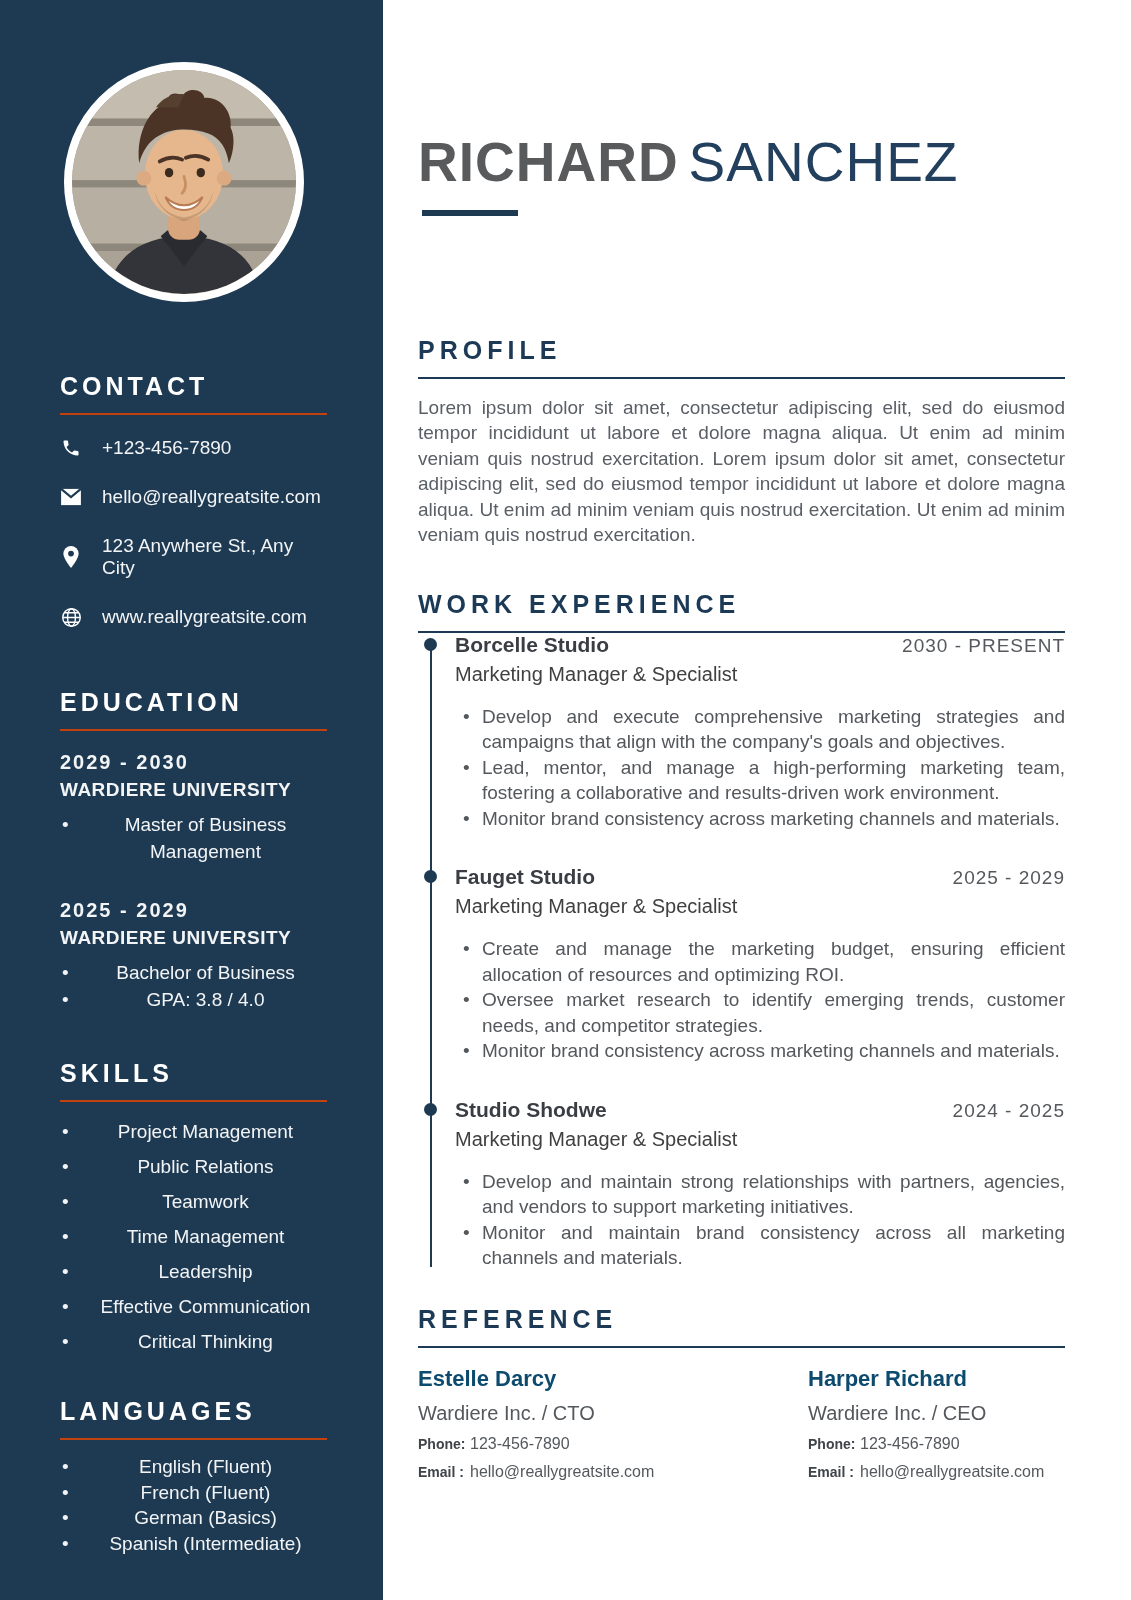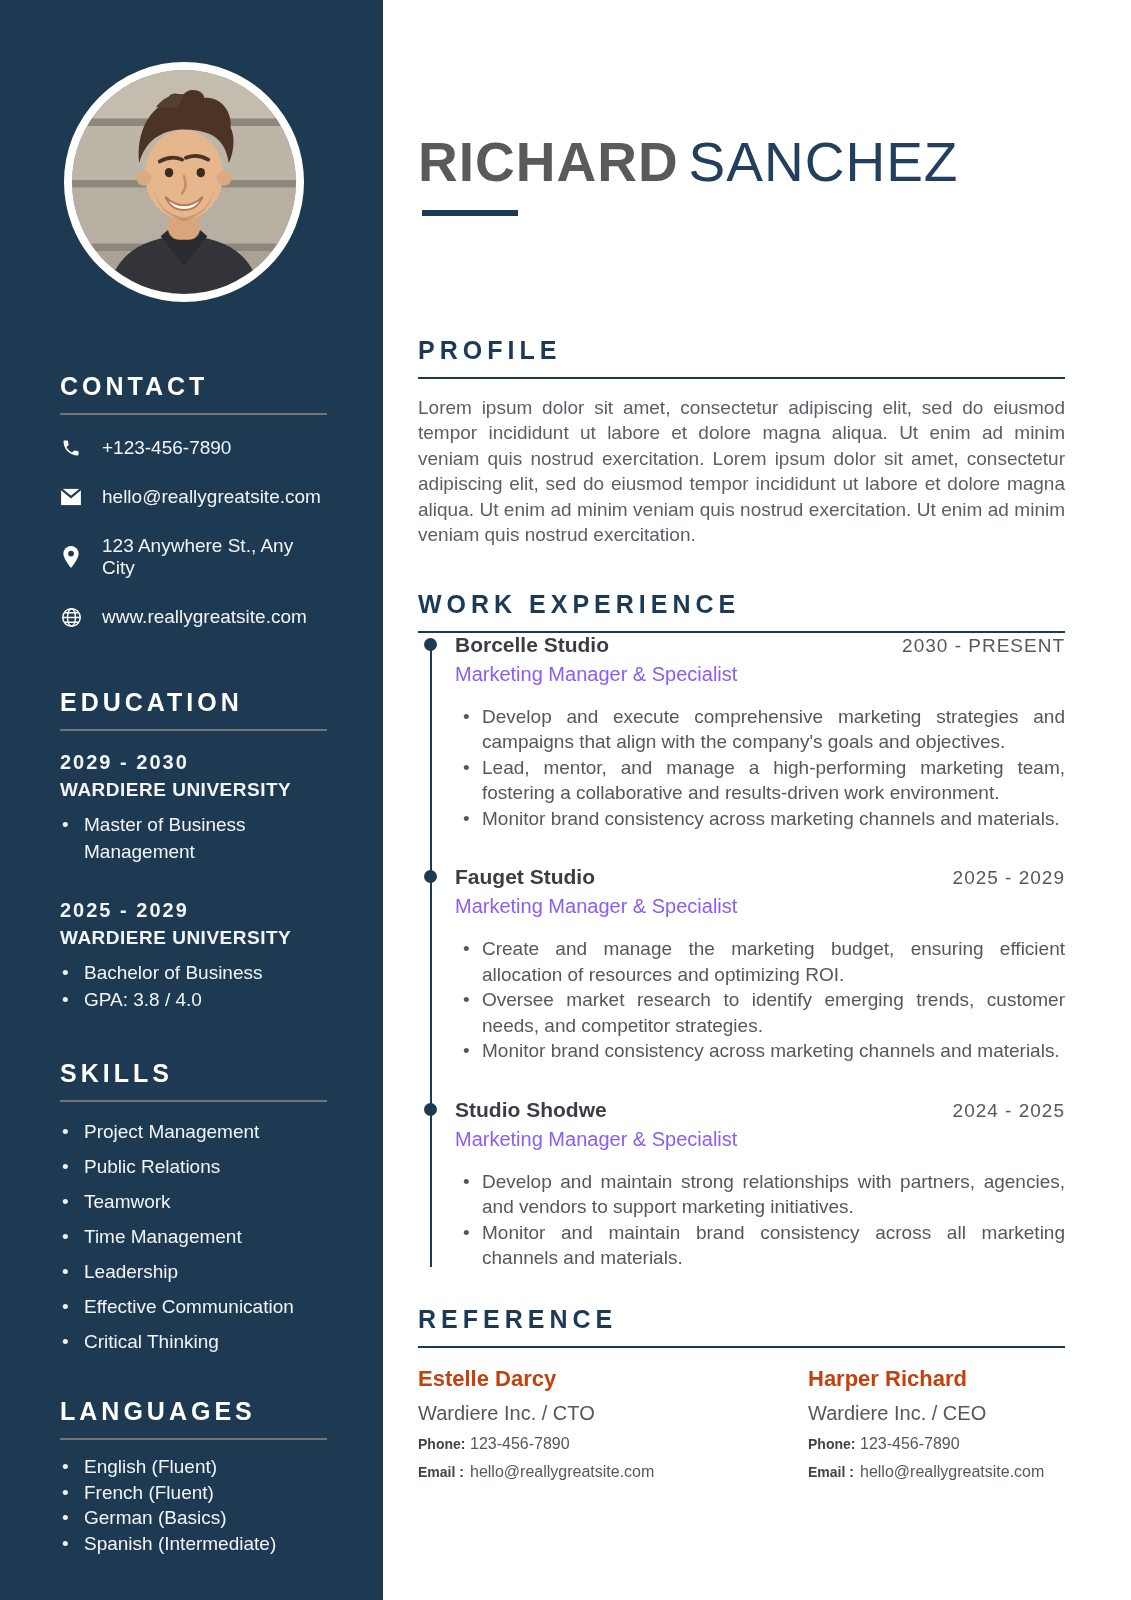--- a/index.html
+++ b/index.html
@@ -8,34 +8,34 @@
   .page { position:relative; width:1131px; height:1600px; background:#ffffff; overflow:hidden; }
 
   
   .sidebar { position:absolute; left:0; top:0; width:383px; height:1600px;
              background:#1e3a52; color:#ffffff; padding:0 56px 0 60px; }
   .photo-wrap { margin:62px 0 0 4px; width:240px; height:240px; border-radius:50%;
                 border:8px solid #ffffff; overflow:hidden; background:#b5ad9f; }
   .photo-wrap svg { display:block; width:100%; height:100%; }
 
   .side-heading { color:#ffffff; font-size:25px; font-weight:bold; letter-spacing:4px;
-                  padding-bottom:12px; border-bottom:2px solid #737373; }
+                  padding-bottom:12px; border-bottom:2px solid #c2410c; }
   .contact-section { margin-top:70px; }
   .contact-list { margin-top:22px; }
   .contact-item { display:flex; align-items:center; gap:20px; margin-bottom:27px; }
   .contact-item .cicon { width:22px; height:22px; flex:0 0 22px; display:flex; align-items:center; justify-content:center; }
   .contact-item .ctext { font-size:19px; color:#f2f4f6; }
 
   .edu-section { margin-top:60px; }
   .edu-entry { margin-top:20px; }
   .edu-entry + .edu-entry { margin-top:34px; }
   .edu-years { font-size:20px; font-weight:bold; letter-spacing:2px; color:#f2f4f6; }
   .edu-school { font-size:19px; font-weight:bold; letter-spacing:0.5px; margin-top:5px; color:#f2f4f6; }
   .side-ul { margin-top:10px; list-style:none; }
-  .side-ul li { position:relative; padding-left:24px; font-size:19px; line-height:27px; color:#f2f4f6; }
+  .side-ul li { position:relative; padding-left:24px; font-size:19px; line-height:27px; color:#f2f4f6;text-align:center; }
   .side-ul li::before { content:"•"; position:absolute; left:2px; top:0; font-size:19px; }
 
   .skills-section { margin-top:46px; }
   .skills-list { margin-top:16px; }
   .skills-list li { margin-bottom:8px; }
   .lang-section { margin-top:42px; }
   .lang-list { margin-top:14px; }
   .lang-list li { line-height:25.5px; margin-bottom:0; }
 
   
@@ -55,29 +55,29 @@
 
   .work-section { margin-top:42px; }
   .jobs { position:relative; padding-left:37px; }
   .jobs::before { content:""; position:absolute; left:12px; top:10px; bottom:4px; width:2px; background:#1e3a52; }
   .job { position:relative; margin-bottom:34px; }
   .job::before { content:""; position:absolute; left:-31px; top:5px; width:13px; height:13px;
                  border-radius:50%; background:#1e3a52; }
   .job-head { display:flex; justify-content:space-between; align-items:baseline; }
   .job-company { font-size:21px; font-weight:bold; color:#3a3e44; }
   .job-period { font-size:19px; color:#55585d; letter-spacing:1px; }
-  .job-role { margin-top:6px; font-size:20px; color:#8b5cf6; }
+  .job-role { margin-top:6px; font-size:20px; color:#404040; }
   .job-bullets { margin-top:18px; list-style:none; }
   .job-bullets li { position:relative; padding-left:27px; font-size:19px; line-height:25.5px;
                     color:#54585c; text-align:justify; }
   .job-bullets li::before { content:"•"; position:absolute; left:8px; top:0; color:#54585c; }
 
   .ref-section { margin-top:34px; }
   .ref-grid { margin-top:18px; display:grid; grid-template-columns:390px 1fr; }
-  .ref-name { font-size:22px; font-weight:bold; color:#c2410c; }
+  .ref-name { font-size:22px; font-weight:bold; color:#0c4a6e; }
   .ref-company { margin-top:10px; font-size:20px; color:#54585c; }
   .ref-row { margin-top:10px; display:flex; align-items:baseline; }
   .ref-label { font-size:14px; font-weight:bold; color:#3f444a; width:52px; flex:0 0 52px; }
   .ref-value { font-size:16px; color:#54585c; }
 </style>
 </head>
 <body>
 
 <div class="page">
 

